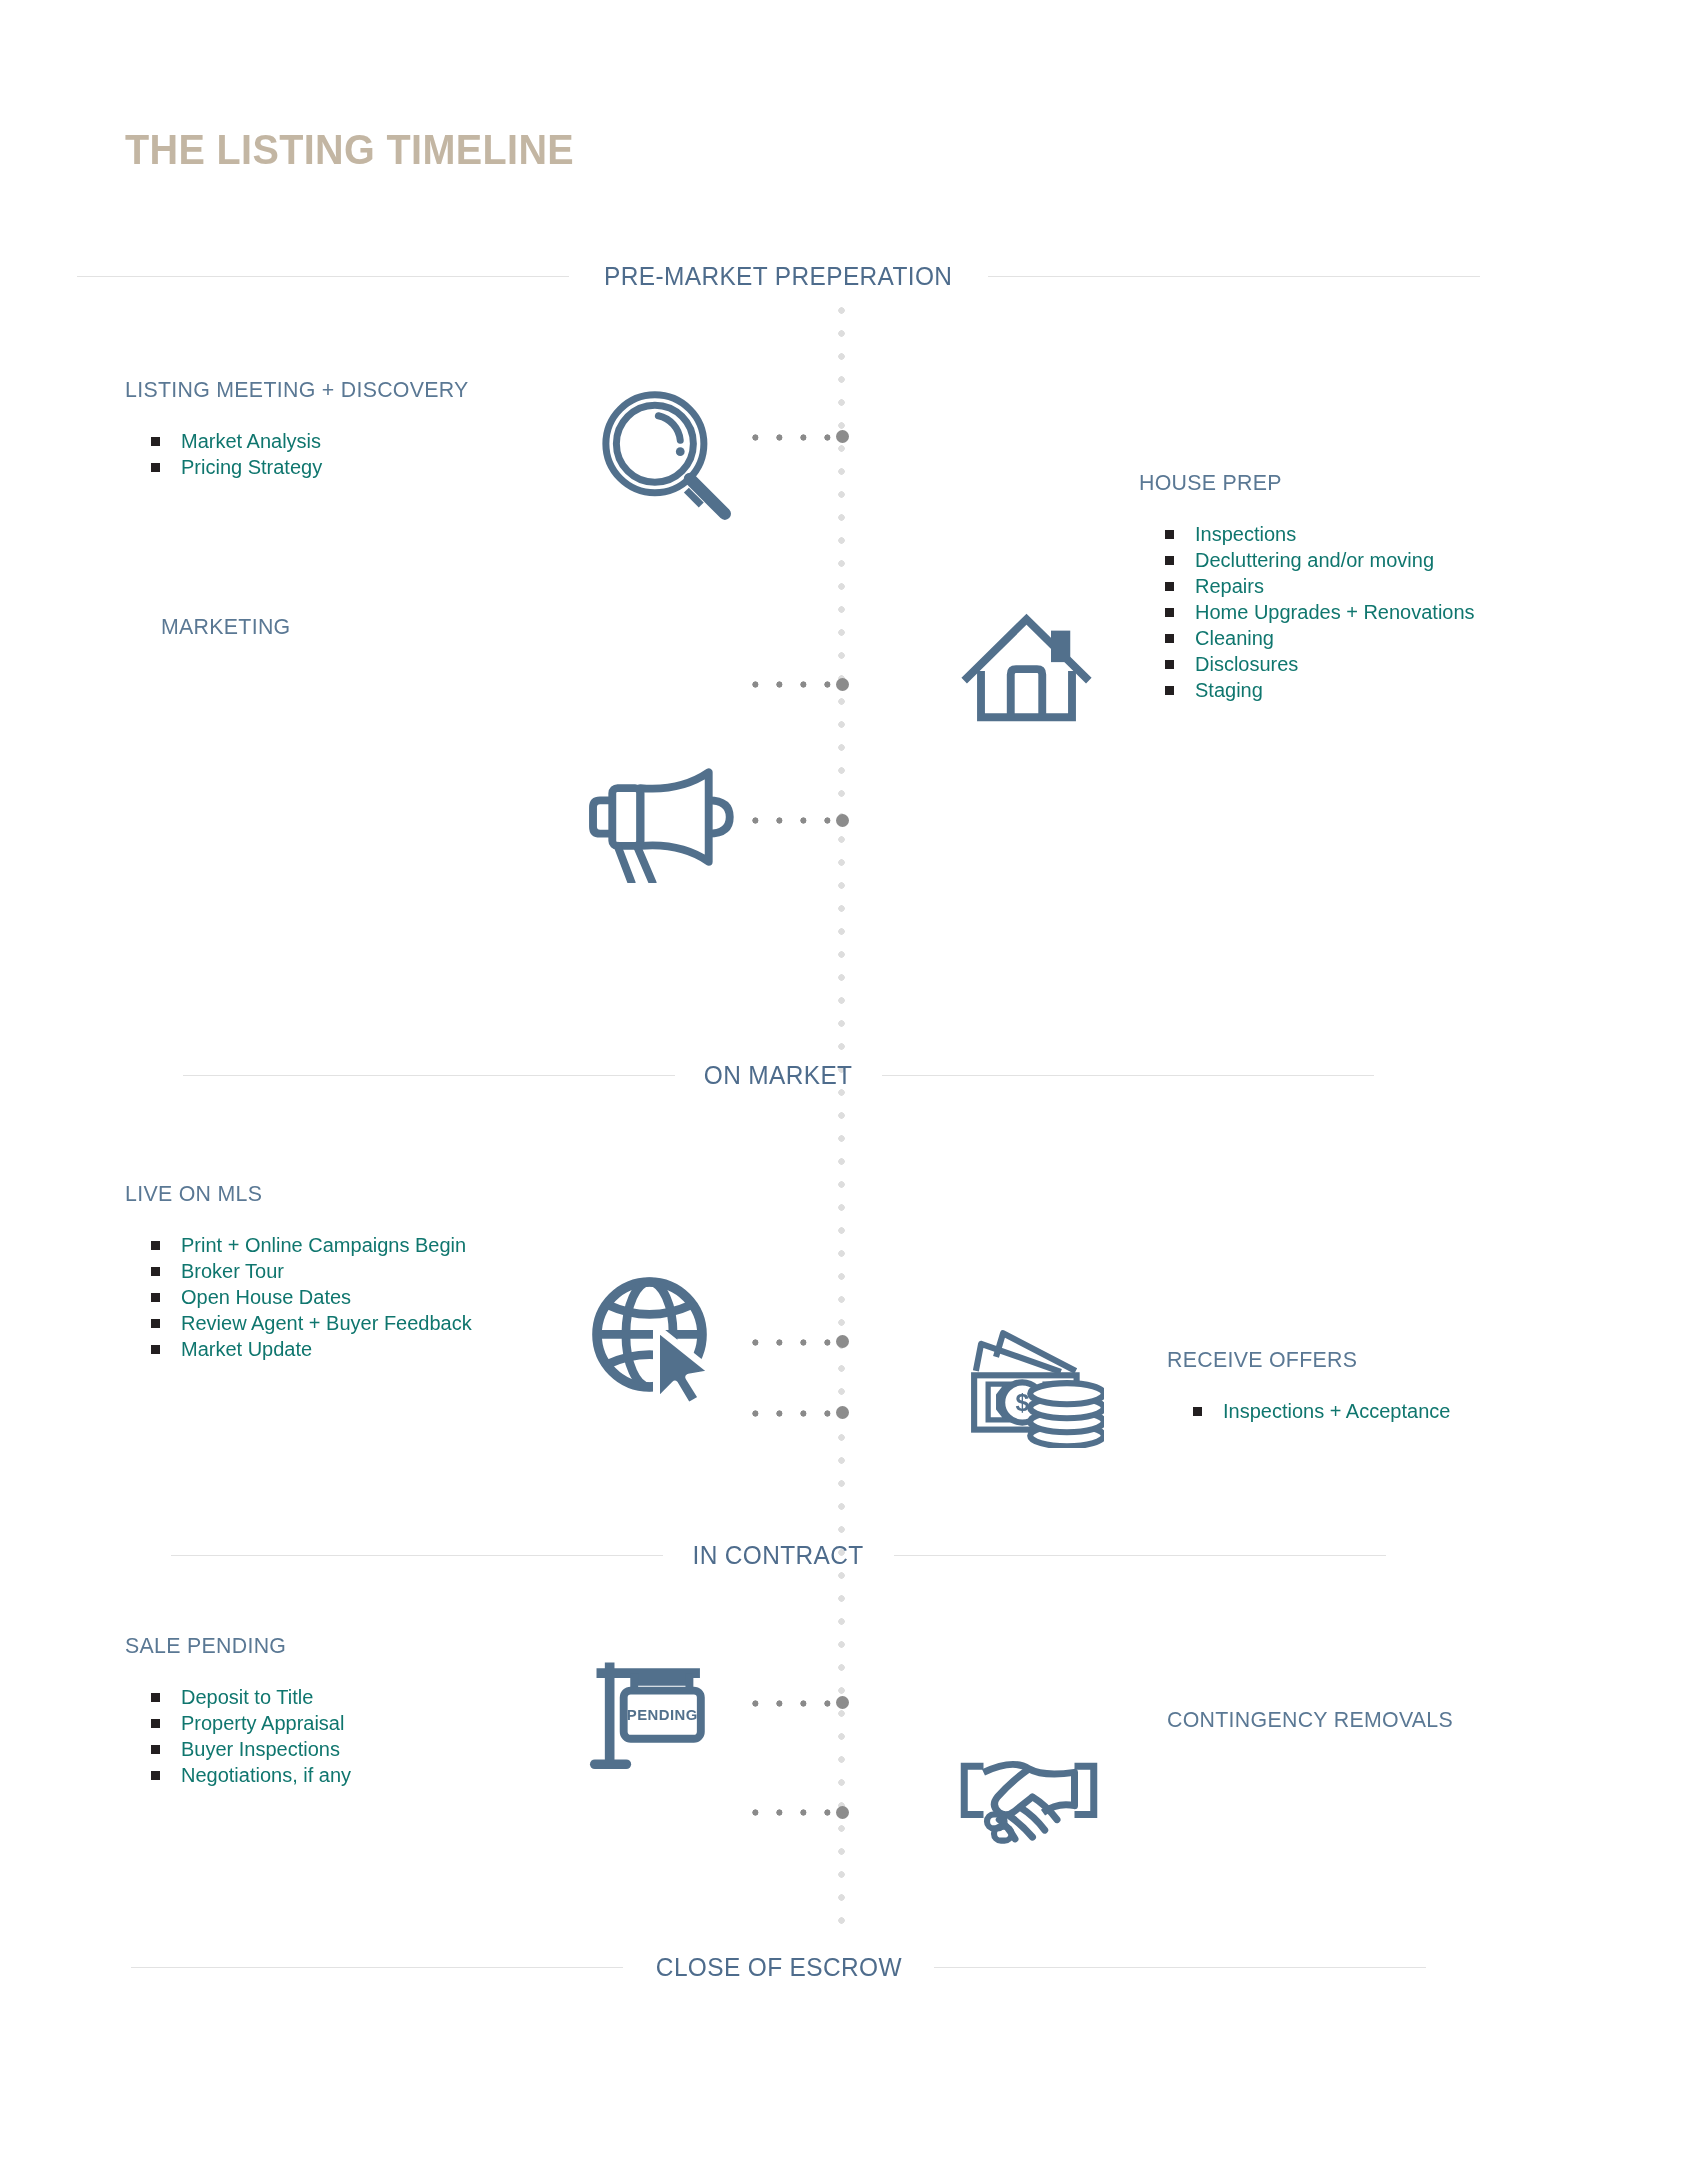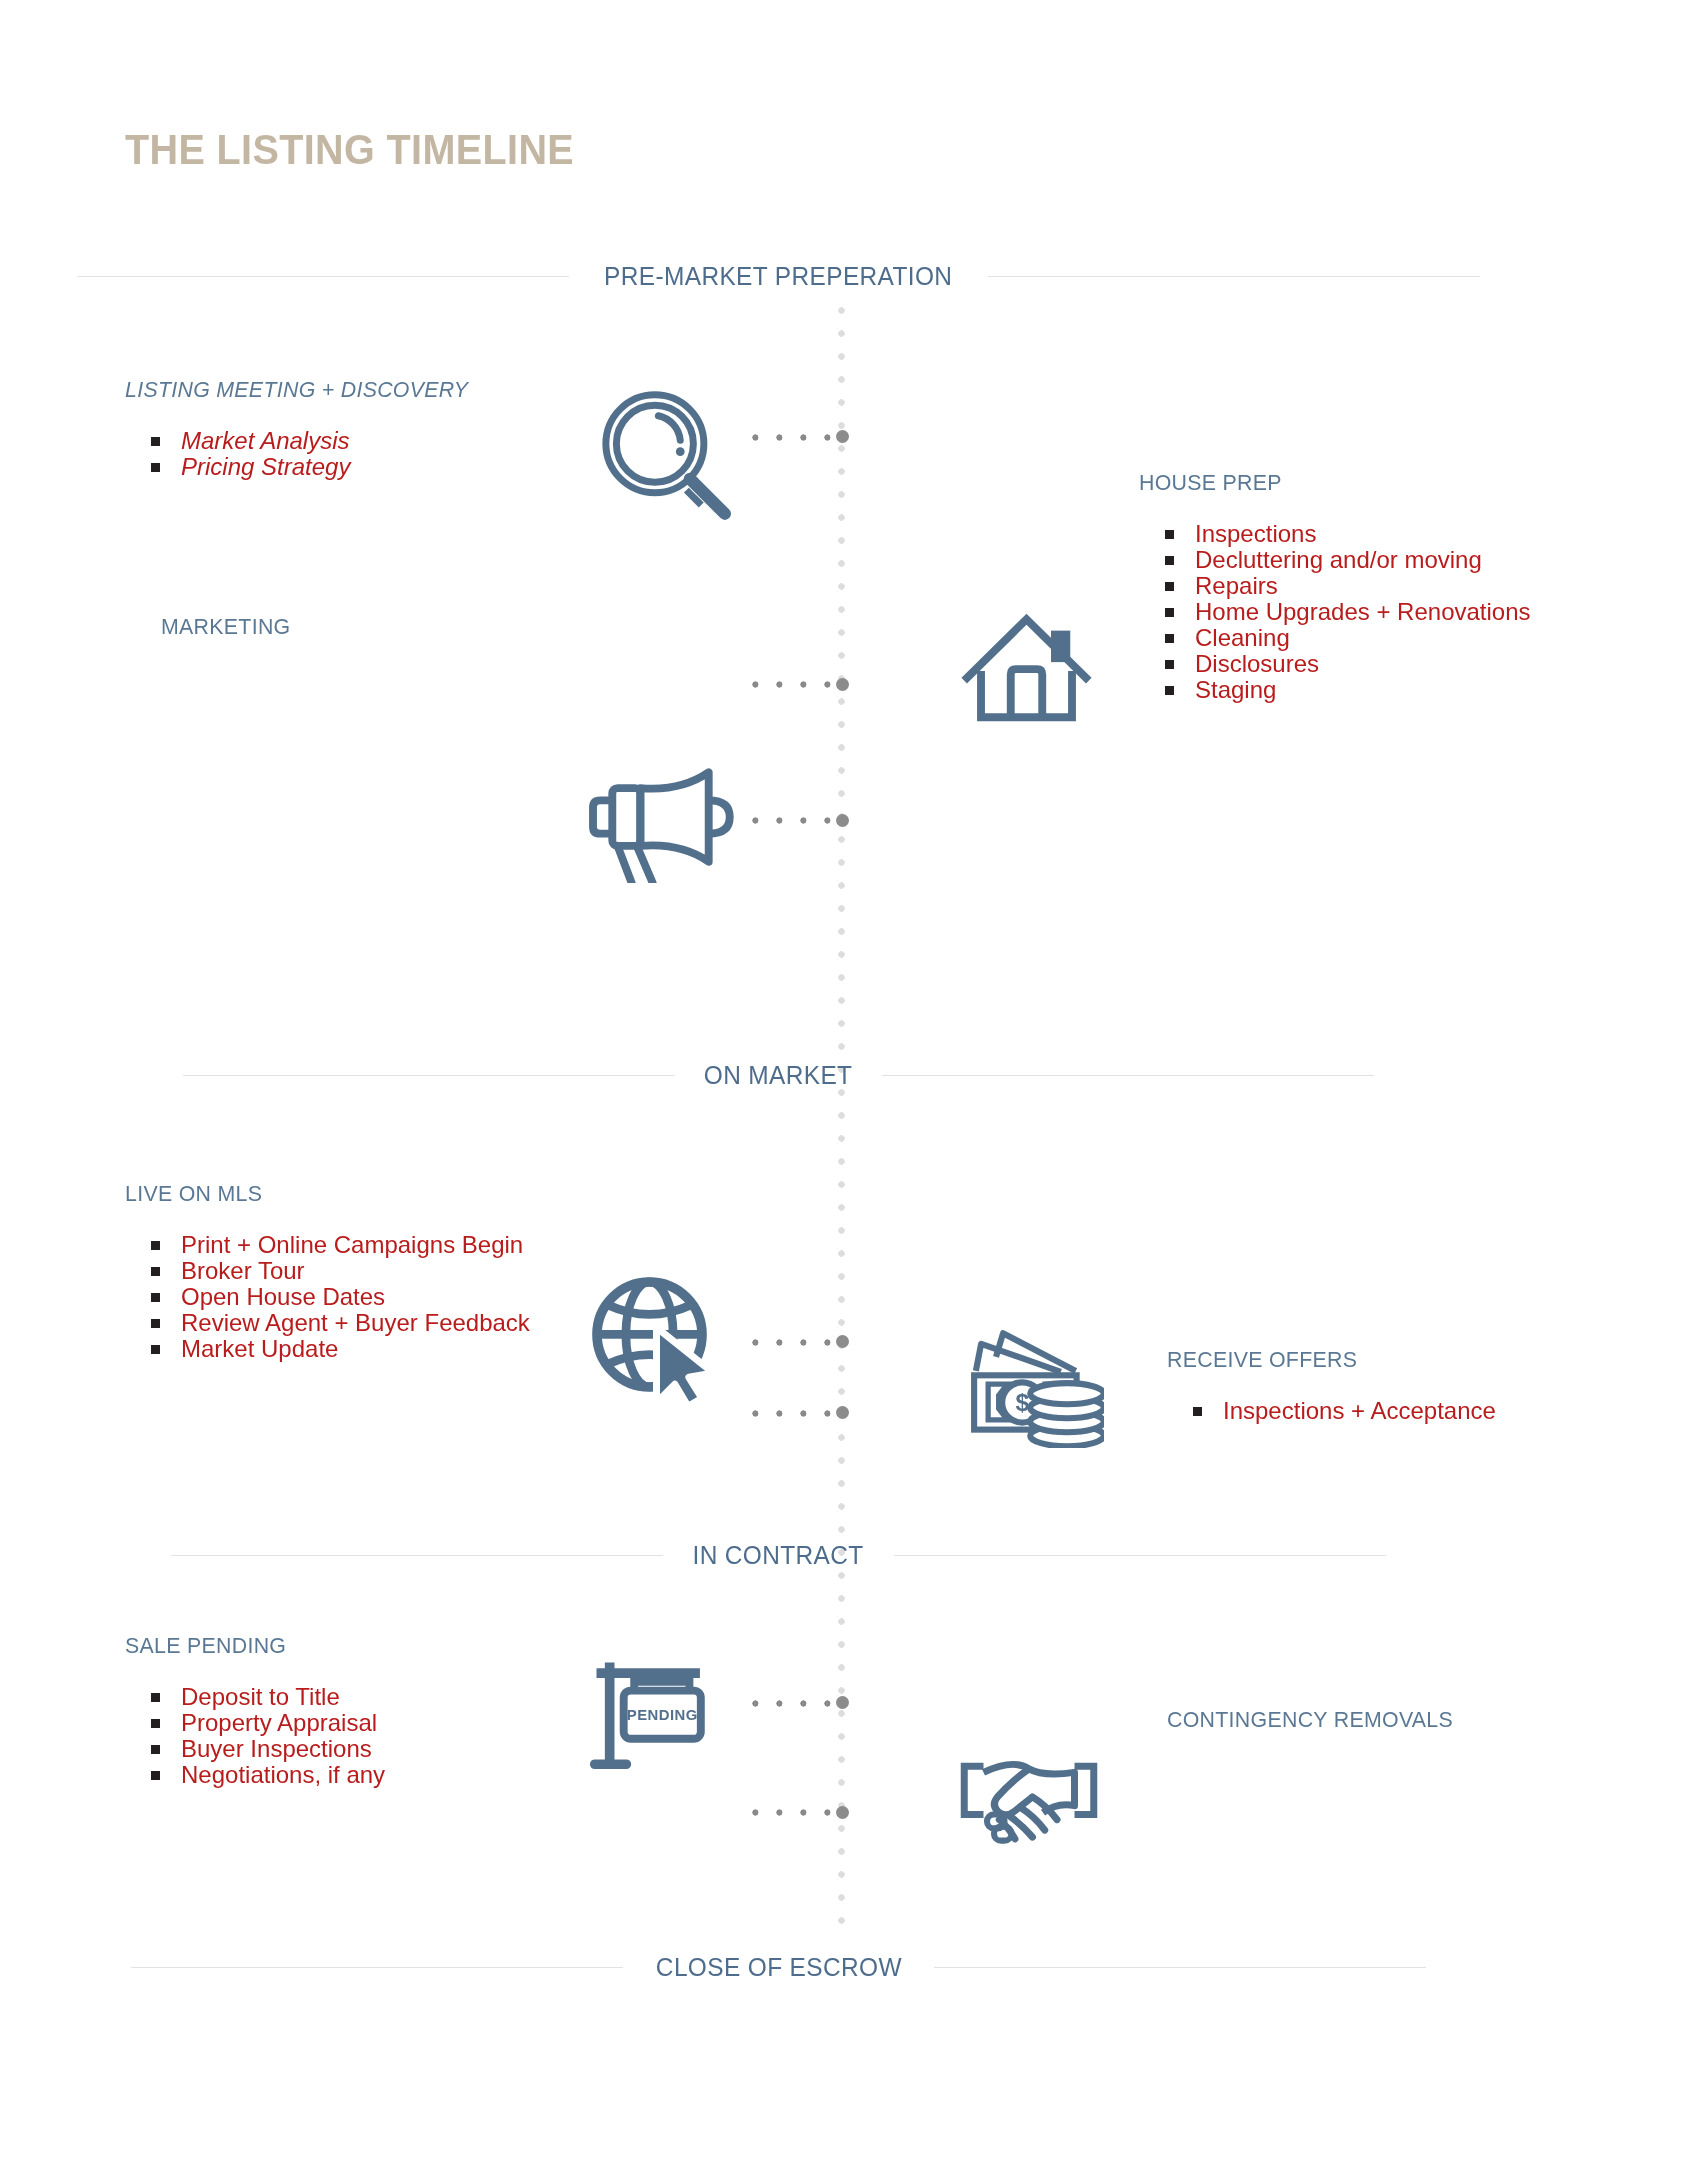--- a/index.html
+++ b/index.html
@@ -85,23 +85,23 @@
   .group.right-align .group-title {
     transform-origin: left center;
   }
   ul.bullets {
     list-style: none;
     margin: 0;
     padding: 0 0 0 26px;
   }
   ul.bullets li {
     position: relative;
-    font-size: 24px;
+    font-size: 20px;
     line-height: 26px;
-    color: #b91c1c;
+    color: #0f766e;
     padding-left: 30px;
     white-space: pre-wrap;
   }
   ul.bullets li::before {
     content: "";
     position: absolute;
     left: 0;
     top: 9.7px;
     width: 8.8px;
     height: 8.8px;
@@ -154,21 +154,21 @@
   <div class="stage-label">IN CONTRACT</div>
   <div class="rule right"></div>
 </div>
 
 <div class="stage" style="top:1950px;">
   <div class="rule left"></div>
   <div class="stage-label">CLOSE OF ESCROW</div>
   <div class="rule right"></div>
 </div>
 
-<div class="group" style="left:125px; top:377px; width:492px;font-style:italic;">
+<div class="group" style="left:125px; top:377px; width:492px;">
   <div class="group-title">LISTING MEETING + DISCOVERY</div>
   <ul class="bullets">
     <li>Market Analysis</li>
     <li>Pricing Strategy</li>
   </ul>
 </div>
 
 <div class="icon" style="left:590px; top:386px;">
   <svg width="149" height="140" viewBox="0 0 170 160">
     <circle cx="74" cy="66" r="56" fill="none" stroke="#52708c" stroke-width="8"></circle>

